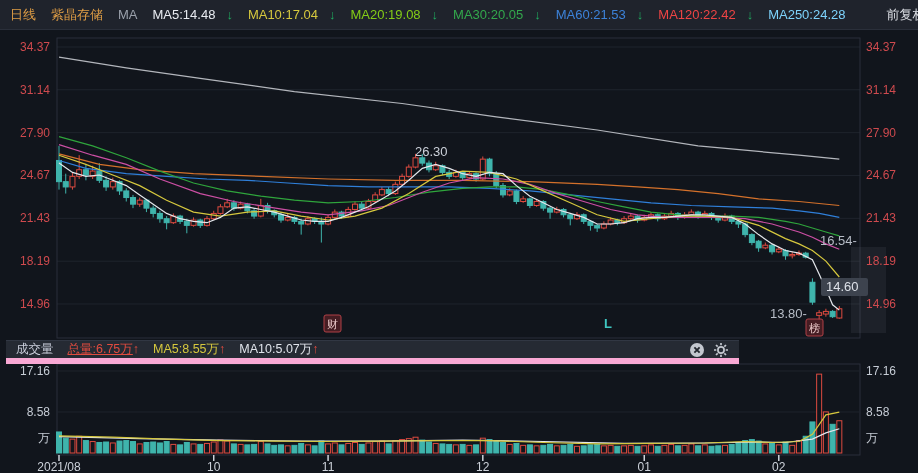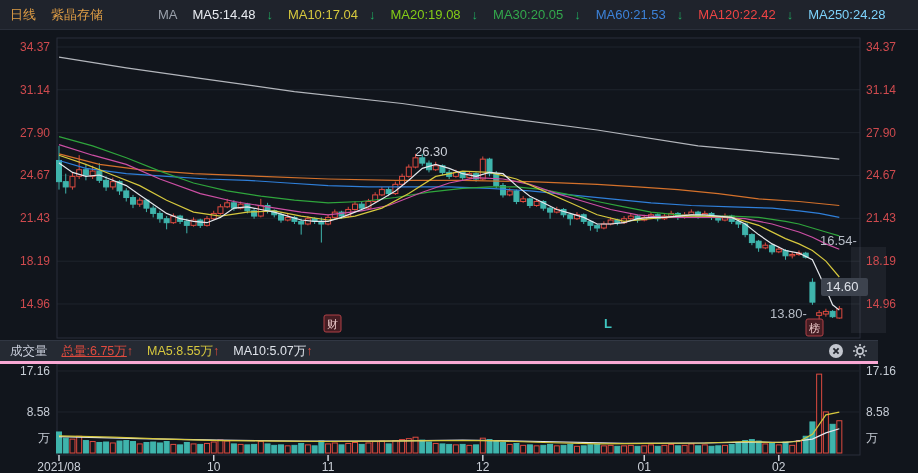--- a/index.html
+++ b/index.html
@@ -4,29 +4,29 @@
 <style>
   html,body{margin:0;padding:0;background:#0c0f14;}
   .app{position:relative;width:918px;height:473px;background:#12161d;overflow:hidden;
        font-family:"Liberation Sans",sans-serif;-webkit-font-smoothing:antialiased;}
   
   .toolbar{position:absolute;top:0;left:0;width:918px;height:30px;background:#1f232c;
            border-bottom:1px solid #2a2f3a;display:flex;align-items:center;
            padding:8px 10px;box-sizing:border-box;gap:15px;font-size:13px;white-space:nowrap;}
   .t-period{color:#df9d45;cursor:pointer;}
   .t-stock{color:#df9d45;}
-  .t-ma{color:#9aa0ab;margin-left:40px;}
+  .t-ma{color:#9aa0ab;}
   .ma-legend{display:flex;gap:15px;align-items:center;}
   .ma-item{display:inline-flex;align-items:center;gap:11px;}
   .t-right{margin-left:auto;display:flex;align-items:center;gap:11px;color:#d9dce2;}
   .t-btn{cursor:pointer;margin-left:26px;}
   .icon{display:inline-flex;width:16px;height:16px;cursor:pointer;}
   
-  .vol-header{position:absolute;top:340px;left:0;width:878px;height:24px;background:#252a33;
-              border-top:1px solid #313743;border-bottom:3px solid #f9a8d4;z-index:2;
+  .vol-header{position:absolute;top:340px;left:6px;width:733px;height:24px;background:#252a33;
+              border-top:1px solid #313743;border-bottom:6px solid #f9a8d4;z-index:2;
               display:flex;align-items:center;gap:14px;padding:0 10px;box-sizing:border-box;
               font-size:12.5px;white-space:nowrap;}
   .vh-title{color:#c9cedb;cursor:pointer;}
   .vh-icons{margin-left:auto;display:flex;gap:8px;align-items:center;}
   .arr-up{color:#e14b3f;font-weight:bold;}
   .arr-down{color:#1fae60;font-weight:bold;}
   svg text{font-family:"Liberation Sans",sans-serif;}
   #chart-svg{position:absolute;top:30px;left:0;z-index:1;}
 </style>
 </head>

